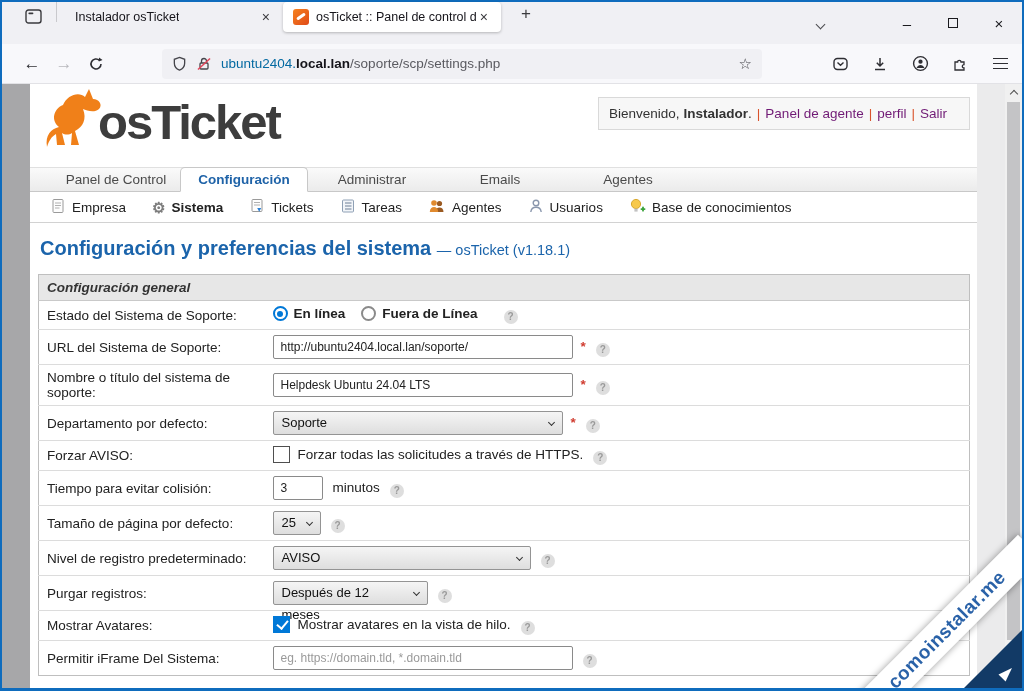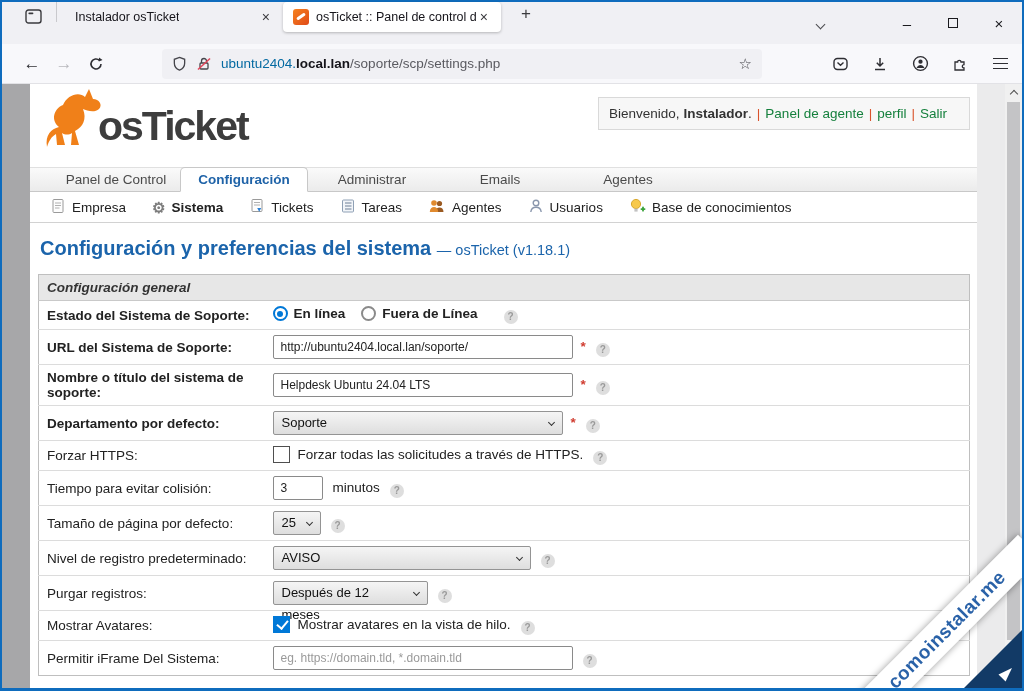--- a/index.html
+++ b/index.html
@@ -49,25 +49,25 @@
   .scrollbar { position:absolute; right:0; width:17px; top:0; bottom:0; background:#f0f0f0; }
   .sb-thumb { position:absolute; left:2px; right:2px; top:18px; height:538px; background:#c4c4c6; }
   .sb-arrow { position:absolute; left:0; right:0; height:16px; display:flex; align-items:center; justify-content:center; }
   .sb-arrow.top { top:2px; } .sb-arrow.bot { bottom:4px; }
   .sb-arrow .chev { border-color:#505050; width:6px; height:6px; }
 
   
   .site-header { position:relative; height:83px; }
   .logo { position:absolute; left:12px; top:3px; display:flex; align-items:flex-end; }
   .logo svg { margin-right:-6px; }
-  .logotext { font-size:41px; font-weight:bold; color:#3d3d3d; letter-spacing:-2px; line-height:1.0; padding-bottom:4px; }
+  .logotext { font-size:49px; font-weight:bold; color:#3d3d3d; letter-spacing:-2px; line-height:1.0; padding-bottom:4px; }
   .welcome { position:absolute; right:7px; top:13px; width:372px; height:33px; background:#f7f7f7; border:1px solid #d9d9d9; display:flex; align-items:center; padding:0 10px; font-size:13.5px; color:#333; white-space:nowrap; }
   .welcome b { margin-left:4px; }
   .welcome .sep { color:#d9532c; margin:0 5px; }
-  .welcome a { color:#15803d; text-decoration:none;text-align:center; }
+  .welcome a { color:#701a75; text-decoration:none;text-align:center; }
 
   
   .nav-tabs { height:25px; background:linear-gradient(#fafafa,#ebebeb); border-top:1px solid #e0e0e0; border-bottom:1px solid #c8c8c8; display:flex; align-items:flex-end; padding-left:22px; }
   .mtab { width:128px; text-align:center; font-size:13.5px; color:#4a4a4a; padding:4px 0; }
   .mtab.active { background:#fff; border:1px solid #c8c8c8; border-bottom:1px solid #fff; margin-bottom:-1px; border-radius:5px 5px 0 0; font-weight:bold; color:#1f63a8; }
 
   
   .sub-nav { height:31px; background:#fff; border-bottom:1px solid #d2d2d2; display:flex; align-items:center; padding-left:20px; gap:26px; }
   .snav { display:flex; align-items:center; gap:6px; font-size:13.5px; color:#222; }
   .snav.b { font-weight:bold; }
@@ -75,21 +75,21 @@
 
   
   .content { padding:10px 7px 0 8px; }
   .page-title { margin:4px 0 14px 2px; color:#1b64ab; font-size:20px; font-weight:bold; }
   .page-title .sub { font-size:14.5px; font-weight:normal; }
   table.form { width:100%; border-collapse:collapse; border:1px solid #bfbfbf; font-size:13.5px; color:#222; }
   table.form td { padding:5px 8px; vertical-align:middle; }
   tr.section td { background:#e7e7e7; border-bottom:1px solid #c9c9c9; font-weight:bold; font-style:italic; color:#333; padding:5px 8px; }
   tr.frow { border-top:1px solid #dcdcdc; }
   td.lbl { width:226px; color:#222; }
-  td.lbl.b { font-weight:bold; }
+  td.lbl.b { font-weight:normal; }
   input.txt { height:24px; border:1px solid #8a8a8a; border-radius:2px; padding:2px 7px; font-size:12px; font-family:"Liberation Sans",sans-serif; color:#222; }
   input.txt::placeholder { color:#9a9a9a; }
   .sel { position:relative; display:inline-block; height:24px; line-height:22px; background:linear-gradient(#f5f5f5,#dedede); border:1px solid #949494; border-radius:2px; padding:0 22px 0 8px; font-size:13px; color:#111; vertical-align:middle; }
   .sel .chev { position:absolute; right:8px; top:8px; width:5px; height:5px; border-color:#333; }
   .cb { display:inline-block; width:17px; height:17px; border:1px solid #4f4f4f; background:#fff; vertical-align:-4px; margin-right:8px; position:relative; }
   .cb.on { background:#0078d7; border-color:#0078d7; }
   .cb.on::after { content:""; position:absolute; left:5px; top:1px; width:5px; height:9px; border-right:2px solid #fff; border-bottom:2px solid #fff; transform:rotate(40deg); }
   .radio { display:inline-block; width:15px; height:15px; border-radius:50%; border:2px solid #8a8a8a; background:#fff; vertical-align:-3px; margin-right:6px; position:relative; }
   .radio.on { border-color:#0078d7; }
   .radio.on::after { content:""; position:absolute; left:2.5px; top:2.5px; width:6px; height:6px; border-radius:50%; background:#0078d7; }
@@ -305,21 +305,21 @@
               </tr>
               <tr class="frow">
                 <td class="lbl b">Nombre o título del sistema de soporte:</td>
                 <td><input type="text" class="txt" value="Helpdesk Ubuntu 24.04 LTS" style="width: 300px;"><span class="req">*</span><span class="help">?</span></td>
               </tr>
               <tr class="frow">
                 <td class="lbl b">Departamento por defecto:</td>
                 <td><span class="sel" style="width: 290px;">Soporte<span class="chev down"></span></span><span class="req">*</span><span class="help">?</span></td>
               </tr>
               <tr class="frow">
-                <td class="lbl">Forzar HTTPS:</td>
+                <td class="lbl">Forzar AVISO:</td>
                 <td><span class="cb"></span><span>Forzar todas las solicitudes a través de HTTPS.</span><span class="help">?</span></td>
               </tr>
               <tr class="frow">
                 <td class="lbl">Tiempo para evitar colisión:</td>
                 <td><input type="text" class="txt" value="3" style="width: 50px;"><span class="suffix">minutos</span><span class="help">?</span></td>
               </tr>
               <tr class="frow">
                 <td class="lbl">Tamaño de página por defecto:</td>
                 <td><span class="sel" style="width: 48px;">25<span class="chev down"></span></span><span class="help">?</span></td>
               </tr>

